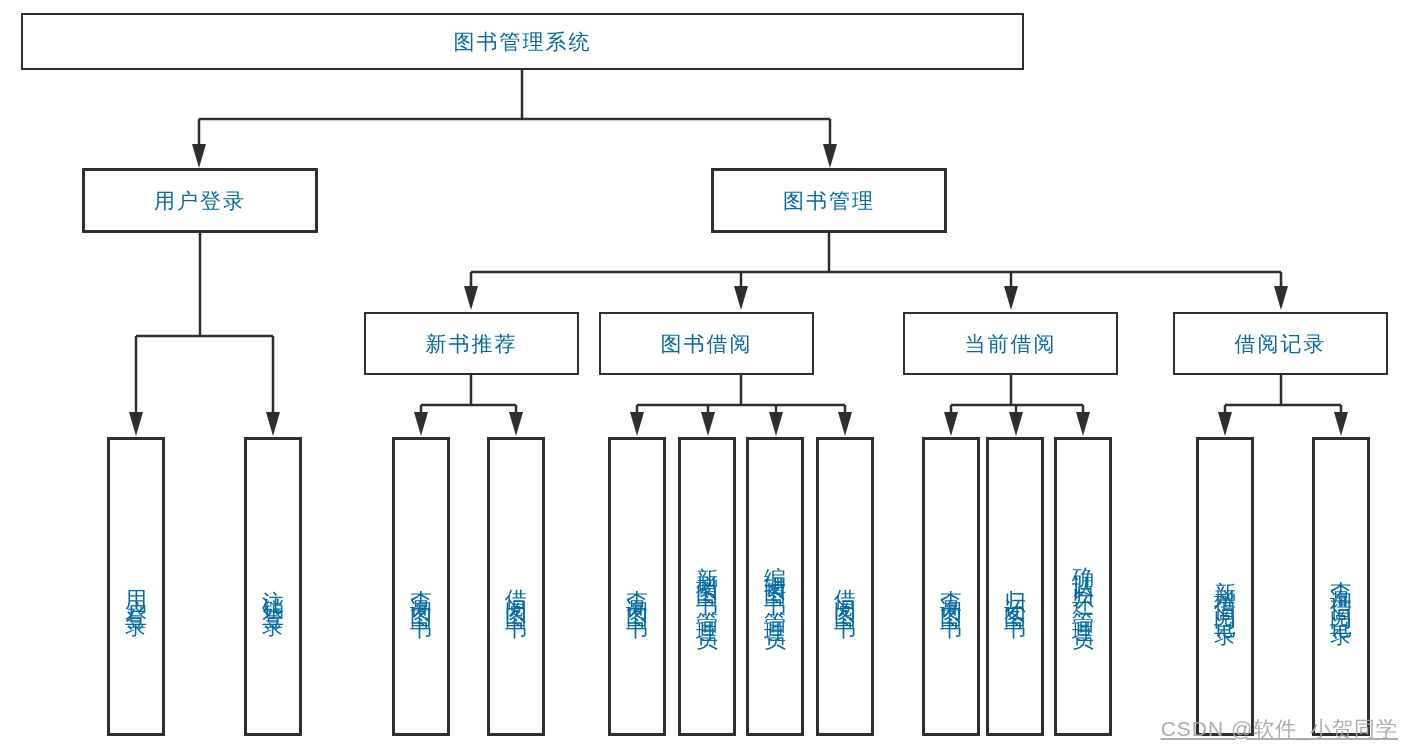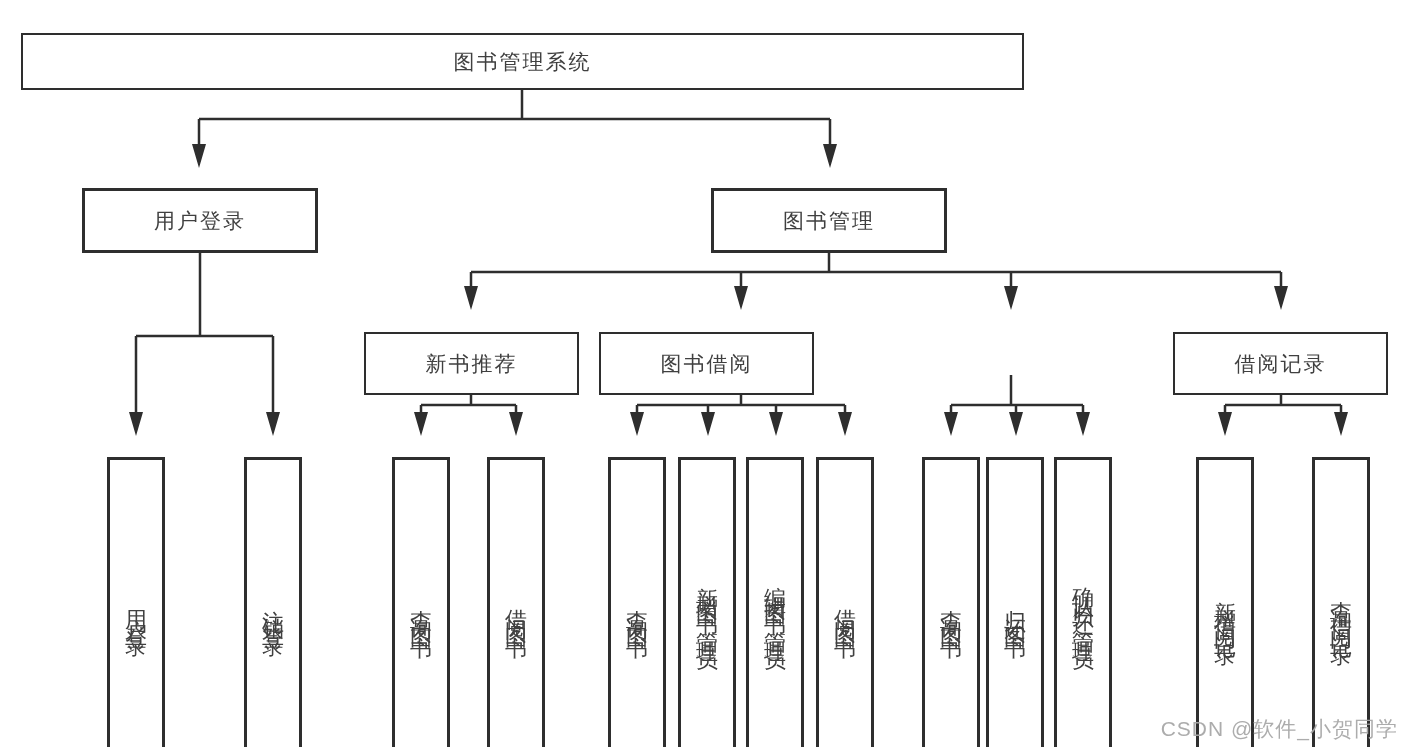--- a/index.html
+++ b/index.html
@@ -24,29 +24,28 @@
     position: absolute;
     left: 0;
     top: 0;
     pointer-events: none;
   }
   .box {
     position: absolute;
     box-sizing: border-box;
     background: #ffffff;
     border: 2px solid #2e2e2e;
-    color: #404040;
+    color: #0369a1;
     display: flex;
     align-items: center;
     justify-content: center;
     font-size: 21px;
     letter-spacing: 2px;
     text-align: center;
     z-index: 2;
-    margin-top: 20px;
   }
   .box.root {
     left: 21px; top: 13px; width: 1003px; height: 57px;
   }
   .box.lvl2 {
     border-width: 3px;
     width: 236px; height: 65px;
   }
   .box.lvl3 {
     border-width: 2px;
@@ -65,20 +64,21 @@
   }
   .watermark {
     position: absolute;
     right: 7px;
     bottom: 4px;
     font-size: 21px;
     letter-spacing: 1px;
     color: rgba(168, 168, 168, 0.95);
     z-index: 5;
     white-space: nowrap;
+    text-decoration: underline;
   }
 </style>
 </head>
 <body>
 
 <div class="stage">
 
   <svg class="connectors" width="1405" height="747" viewBox="0 0 1405 747">
     <path fill="none" stroke="#2e2e2e" stroke-width="2.5" d="
       M522,70 V119 M199,119 H830 M199,119 V146 M830,119 V146
@@ -113,20 +113,21 @@
       M1334,412 L1348,412 L1341,436 Z"></path>
   </svg>
 
   <div class="box root">图书管理系统</div>
 
   <div class="box lvl2" style="left:82px; top:168px;">用户登录</div>
   <div class="box lvl3" style="left:364px; top:312px;">新书推荐</div>
 
   <div class="box lvl2" style="left:711px; top:168px;">图书管理</div>
   <div class="box lvl3" style="left:599px; top:312px;">图书借阅</div>
+  <div class="box lvl3" style="left:903px; top:312px;">当前借阅</div>
   <div class="box lvl3" style="left:1173px; top:312px;">借阅记录</div>
 
   <div class="box leaf" style="left:107px;">用户登录</div>
   <div class="box leaf" style="left:244px;">注销登录</div>
 
   <div class="box leaf" style="left:392px;">查询图书</div>
   <div class="box leaf" style="left:487px;">借阅图书</div>
 
   <div class="box leaf" style="left:608px;">查询图书</div>
   <div class="box leaf" style="left:678px;">新增图书（管理员）</div>

